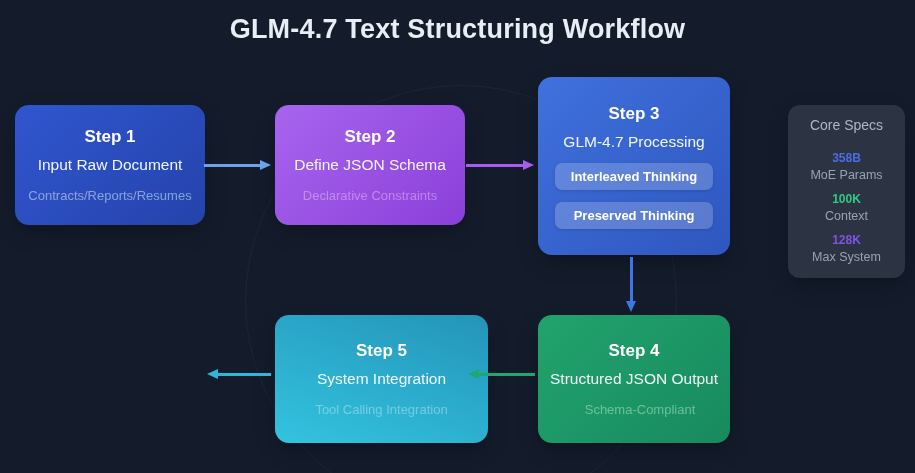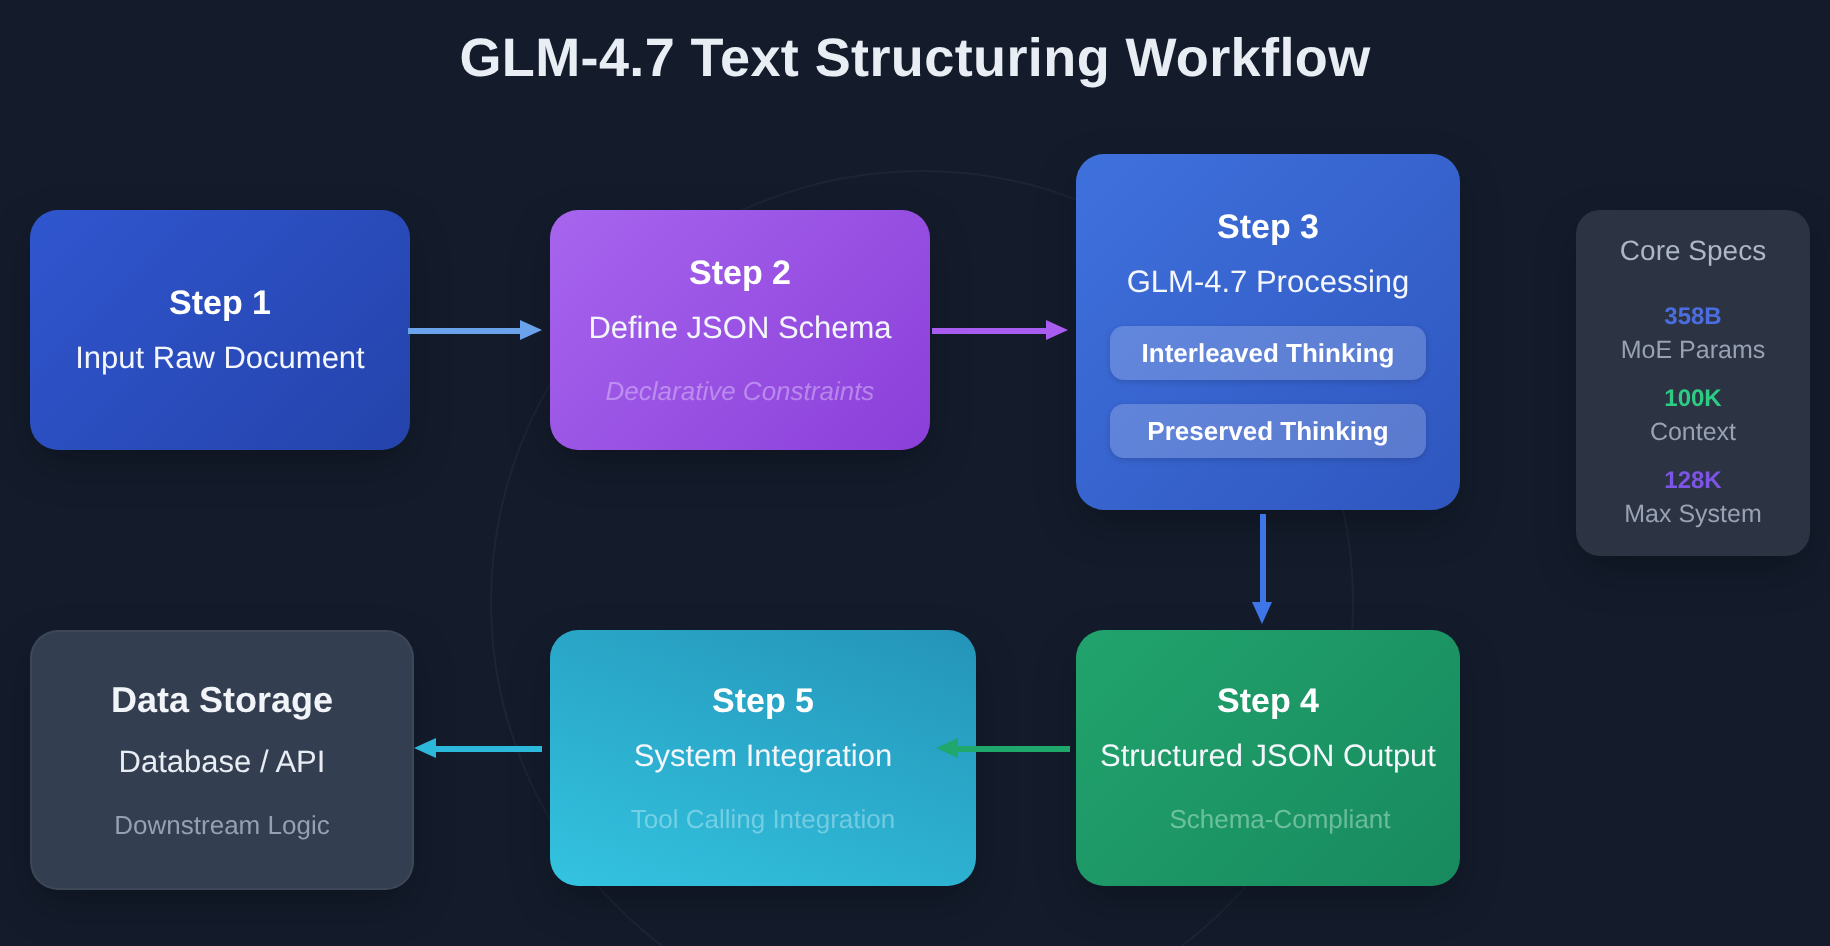--- a/index.html
+++ b/index.html
@@ -21,21 +21,21 @@
   .box-step4{left:538px;top:315px;width:192px;height:128px;}
   .box-step5{left:275px;top:315px;width:213px;height:128px;background:linear-gradient(200deg,var(--c1),var(--c2));}
   .box-storage{left:15px;top:315px;width:190px;height:128px;background:var(--c1);border:1px solid rgba(255,255,255,0.05);}
   .box-specs{left:788px;top:105px;width:117px;height:173px;background:var(--c1);border-radius:12px;
     display:flex;flex-direction:column;align-items:center;justify-content:flex-start;padding:12px 4px;box-sizing:border-box;}
 
   .step-label{font-size:17px;font-weight:700;color:#ffffff;}
   .box-title{font-size:15.5px;color:#f3f6fb;margin-top:9px;}
   .box-sub{font-size:13px;margin-top:14px;color:rgba(255,255,255,0.45);}
   .box-step1 .box-sub{color:rgba(220,230,255,0.55);}
-  .box-step2 .box-sub{color:rgba(235,220,255,0.42);font-style:italic;}
+  .box-step2 .box-sub{color:rgba(235,220,255,0.42);}
   .box-step4 .box-sub{color:rgba(225,255,240,0.40);margin-left:12px;}
   .box-step5 .box-sub{color:rgba(225,250,255,0.38);}
 
   .storage-title{font-size:18px;font-weight:700;color:#f1f4f9;}
   .storage-sub{font-size:15.5px;color:#e8ecf3;margin-top:12px;}
   .storage-note{font-size:13px;color:#96a0b2;margin-top:14px;}
 
   .badge{width:158px;padding:6px 0;margin-top:12px;border-radius:7px;
     background:rgba(255,255,255,0.20);font-size:13px;font-weight:600;color:#ffffff;
     box-shadow:0 1px 3px rgba(0,0,0,0.15);}
@@ -67,20 +67,21 @@
 
 <div id="canvas" style="--bg: #141c2c;">
 
   <div class="deco-circle"></div>
 
   <div class="page-title" style="--c: #e9edf4;">GLM-4.7 Text Structuring Workflow</div>
 
   <div class="box box-step1" style="--c1: #3056cf; --c2: #2443ab;">
     <div class="step-label">Step 1</div>
     <div class="box-title">Input Raw Document</div>
+    <div class="box-sub">Contracts/Reports/Resumes</div>
   </div>
 
   <div class="box box-step2" style="--c1: #a765ee; --c2: #8b3fd9;">
     <div class="step-label">Step 2</div>
     <div class="box-title">Define JSON Schema</div>
     <div class="box-sub">Declarative Constraints</div>
   </div>
 
   <div class="box box-step3" style="--c1: #3f71dd; --c2: #2f56bf;">
     <div class="step-label">Step 3</div>
@@ -98,25 +99,20 @@
     <div class="spec-item">
       <div class="spec-value" style="--c: #2dcc85;">100K</div>
       <div class="spec-label">Context</div>
     </div>
     <div class="spec-item">
       <div class="spec-value" style="--c: #7d55e6;">128K</div>
       <div class="spec-label">Max System</div>
     </div>
   </div>
 
-  <div class="box box-storage" style="--c1: #333e50;">
-    <div class="storage-title">Data Storage</div>
-    <div class="storage-sub">Database / API</div>
-    <div class="storage-note">Downstream Logic</div>
-  </div>
 
   <div class="box box-step5" style="--c1: #2494b8; --c2: #33c3e0;">
     <div class="step-label">Step 5</div>
     <div class="box-title">System Integration</div>
     <div class="box-sub">Tool Calling Integration</div>
   </div>
 
   <div class="box box-step4" style="--c1: #21a36d; --c2: #188a5e;">
     <div class="step-label">Step 4</div>
     <div class="box-title">Structured JSON Output</div>

